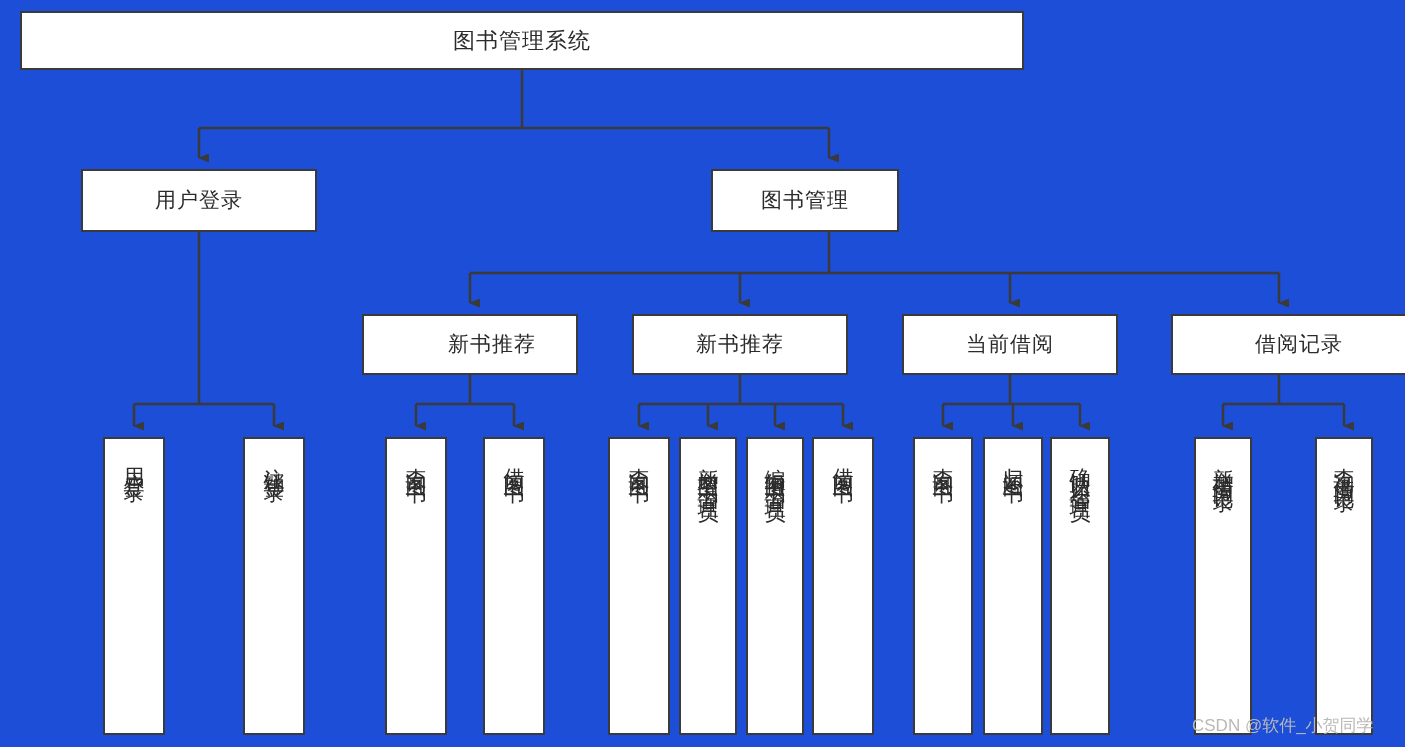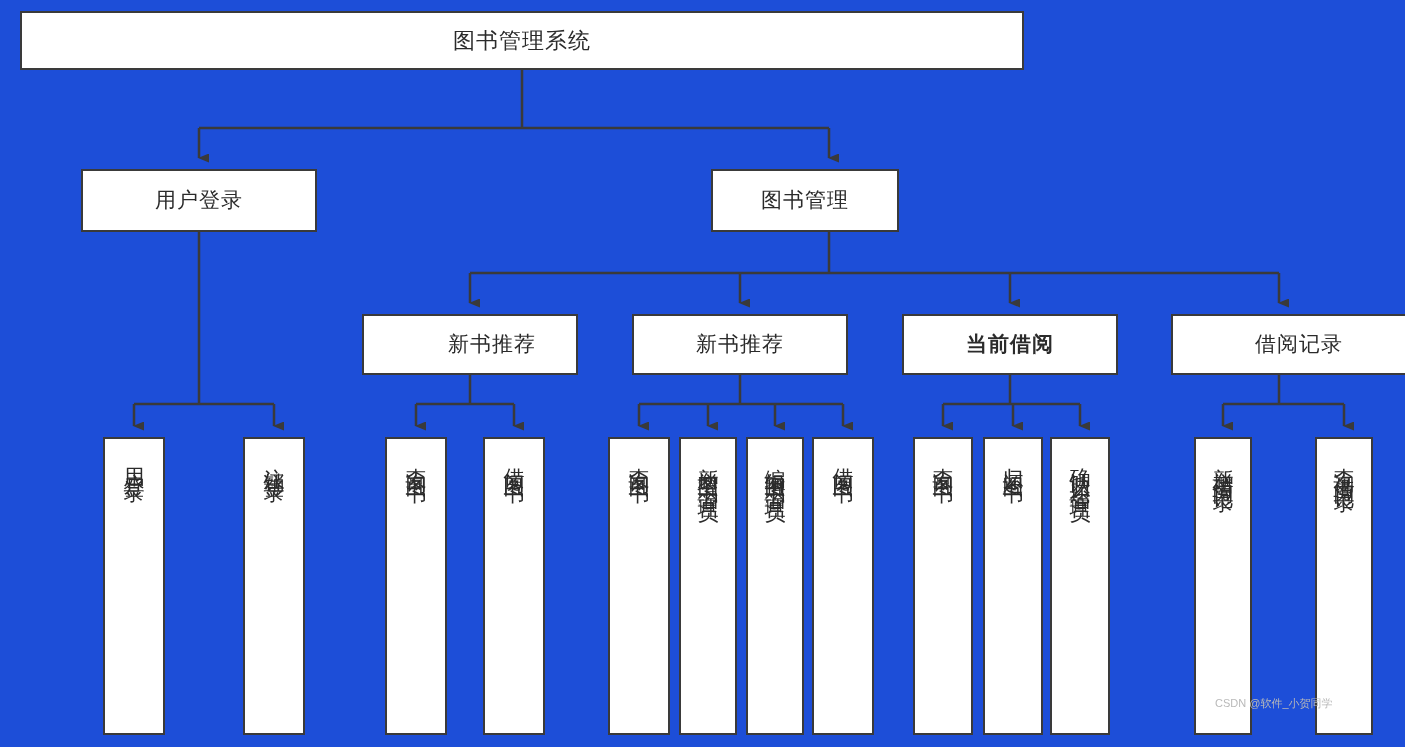--- a/index.html
+++ b/index.html
@@ -55,26 +55,25 @@
     writing-mode: vertical-rl;
     text-orientation: upright;
     letter-spacing: 5px;
   }
   .node-box.root .node-label {
     font-size: 22px;
   }
   #watermark {
     position: absolute;
     left: 1192px;
-    top: 696px;
-    font-size: 11px;
+    top: 714px;
+    font-size: 17px;
     color: #b9b9b9;
     white-space: nowrap;
     user-select: none;
-    margin-left: 23px;
   }
 </style>
 </head>
 <body>
 
 <div id="canvas">
 
   <svg id="diagram-svg" viewBox="0 0 1405 747" preserveAspectRatio="none" aria-hidden="true">
     <defs>
       <marker id="arrowhead" markerWidth="9" markerHeight="11" refX="4.5" refY="10" orient="auto" markerUnits="userSpaceOnUse">
@@ -121,21 +120,21 @@
       <div class="node-box horizontal" style="left: 711px; top: 169px; width: 188px; height: 63px; border-color: rgb(58, 58, 58); background: rgb(255, 255, 255);">
         <span class="node-label" style="color: rgb(43, 43, 43);">图书管理</span>
       </div>
       <div class="node-box horizontal" style="left: 362px; top: 314px; width: 216px; height: 61px; border-color: rgb(58, 58, 58); background: rgb(255, 255, 255);">
         <span class="node-label" style="color: rgb(43, 43, 43); margin-left: 44px;">新书推荐</span>
       </div>
       <div class="node-box horizontal" style="left: 632px; top: 314px; width: 216px; height: 61px; border-color: rgb(58, 58, 58); background: rgb(255, 255, 255);">
         <span class="node-label" style="color: rgb(43, 43, 43);">新书推荐</span>
       </div>
       <div class="node-box horizontal" style="left: 902px; top: 314px; width: 216px; height: 61px; border-color: rgb(58, 58, 58); background: rgb(255, 255, 255);">
-        <span class="node-label" style="color: rgb(43, 43, 43); font-weight: bold;">当前借阅</span>
+        <span class="node-label" style="color: rgb(43, 43, 43);">当前借阅</span>
       </div>
       <div class="node-box horizontal" style="left: 1171px; top: 314px; width: 256px; height: 61px; border-color: rgb(58, 58, 58); background: rgb(255, 255, 255);">
         <span class="node-label" style="color: rgb(43, 43, 43);">借阅记录</span>
       </div>
       <div class="node-box vertical" style="left: 103px; top: 437px; width: 62px; height: 298px; border-color: rgb(58, 58, 58); background: rgb(255, 255, 255);">
         <span class="node-label" style="color: rgb(43, 43, 43);">用户登录</span>
       </div>
       <div class="node-box vertical" style="left: 243px; top: 437px; width: 62px; height: 298px; border-color: rgb(58, 58, 58); background: rgb(255, 255, 255);">
         <span class="node-label" style="color: rgb(43, 43, 43);">注销登录</span>
       </div>

